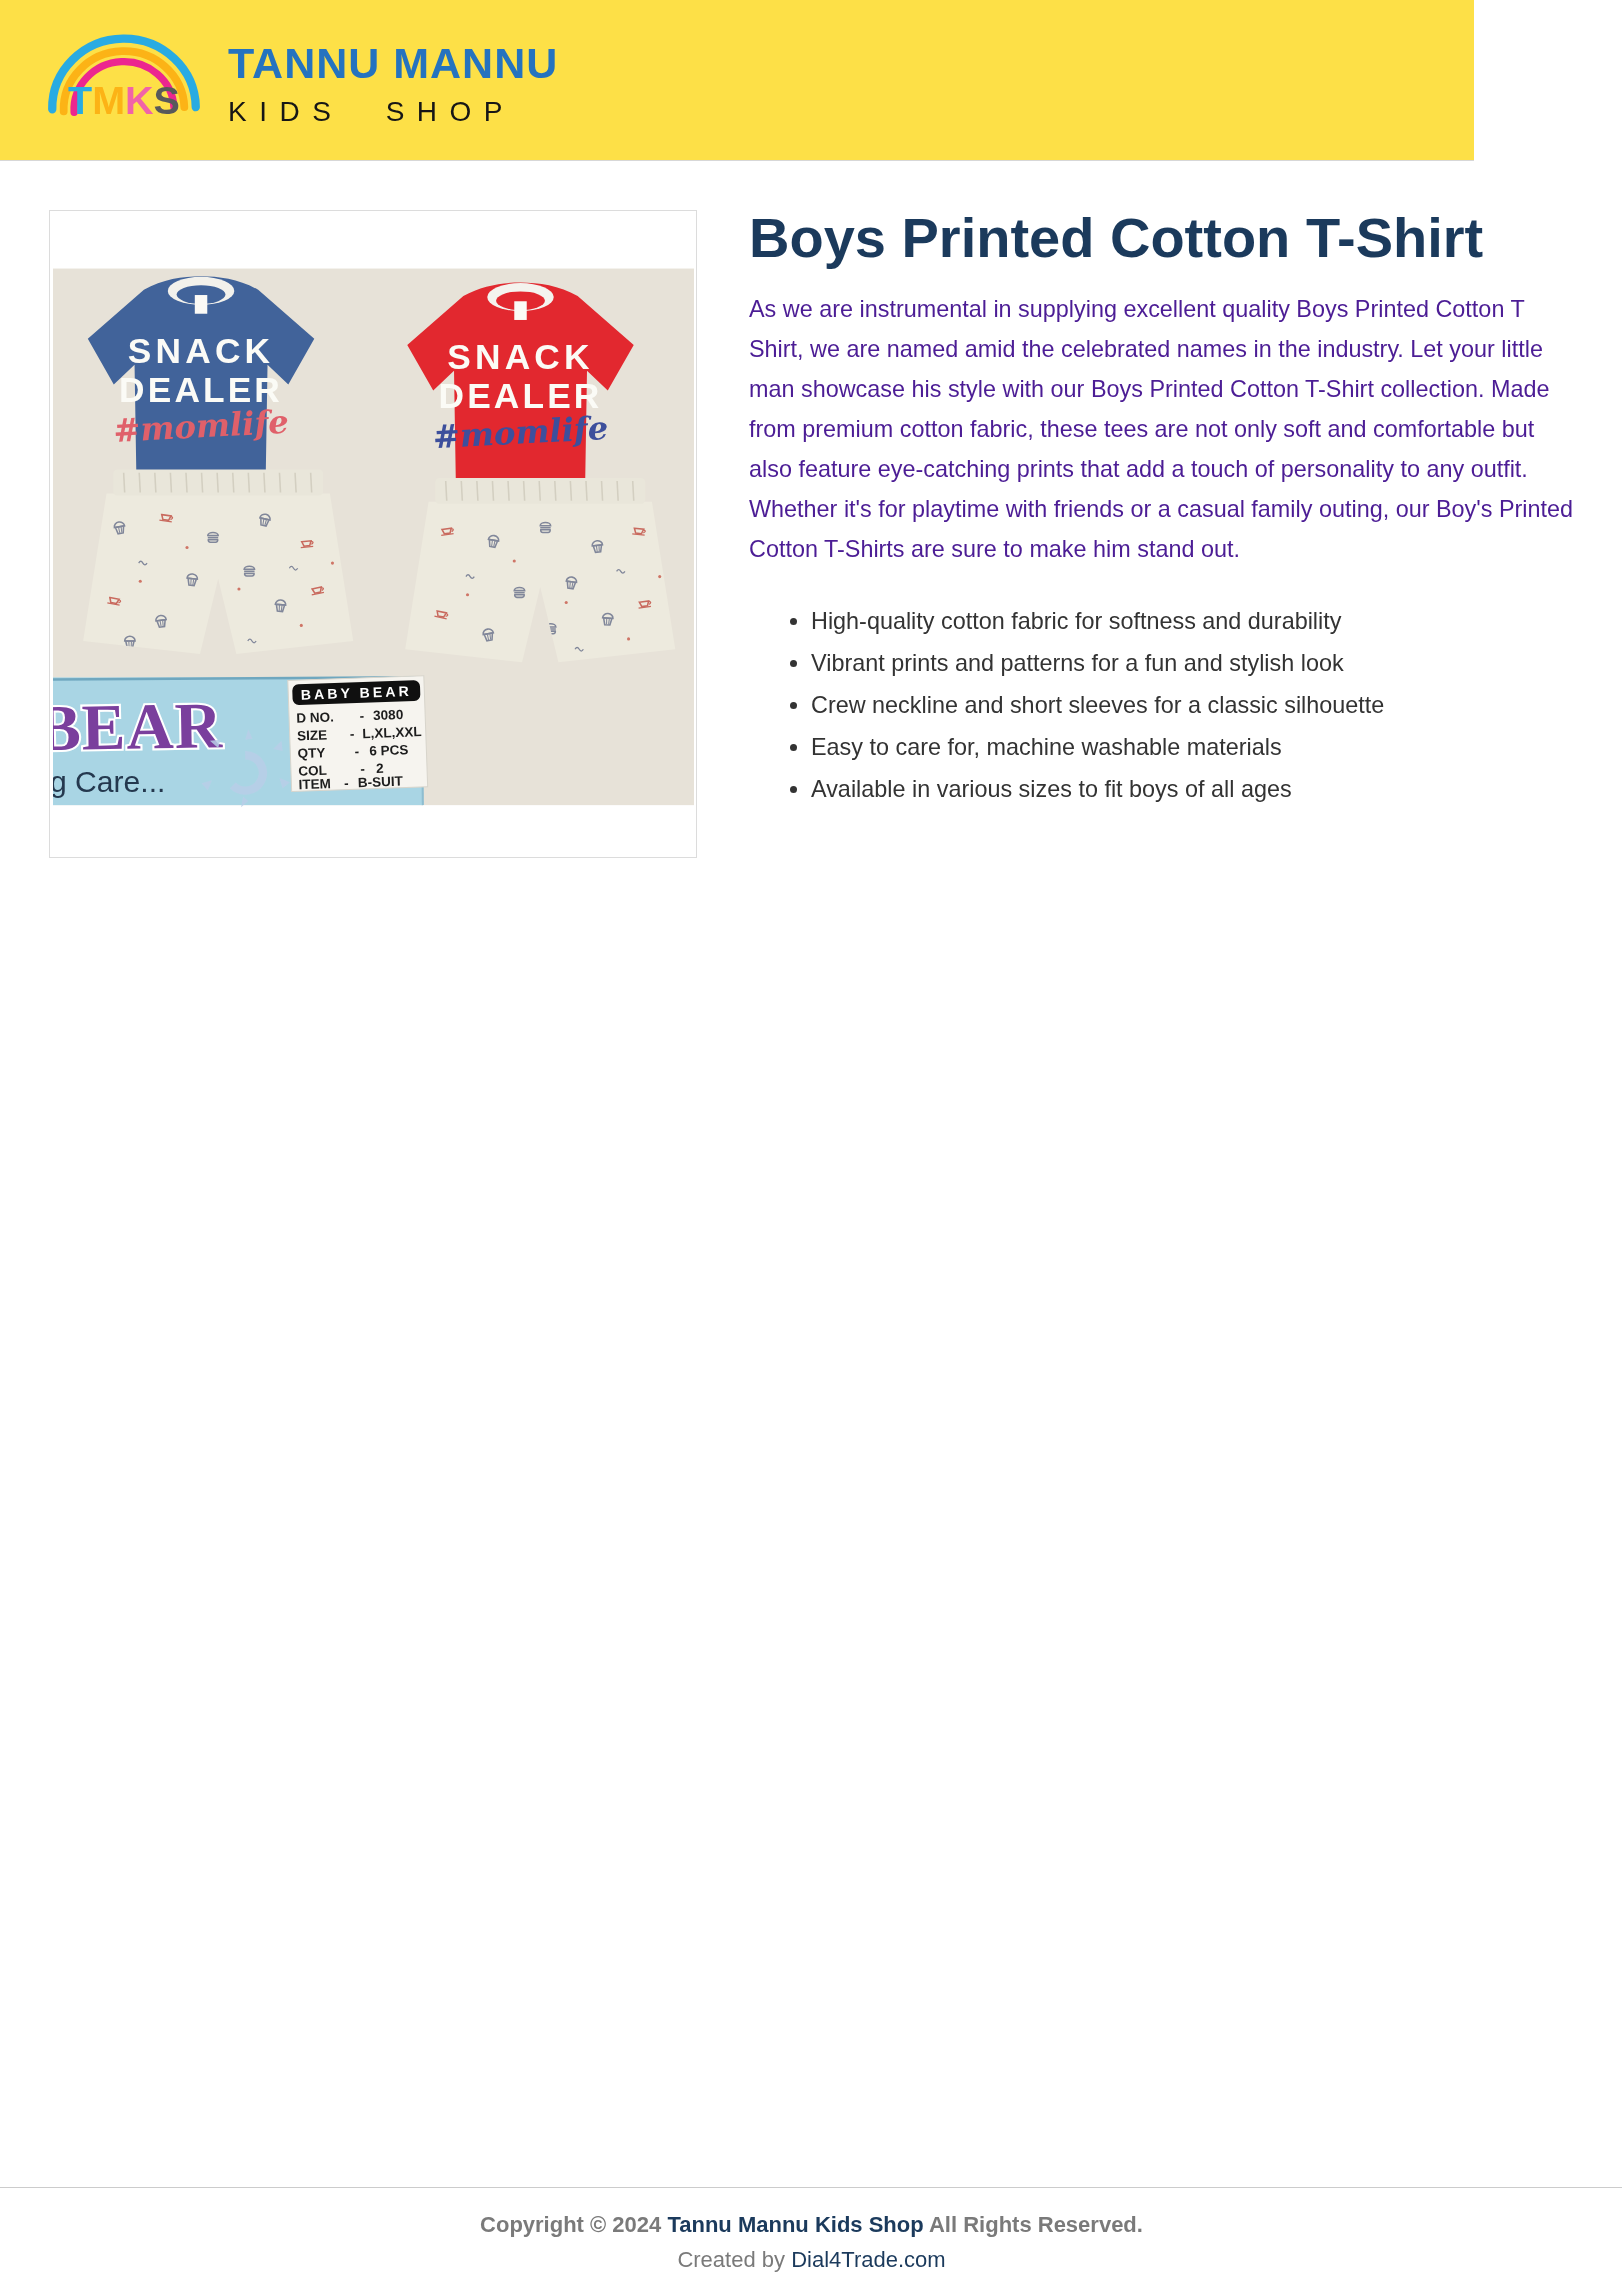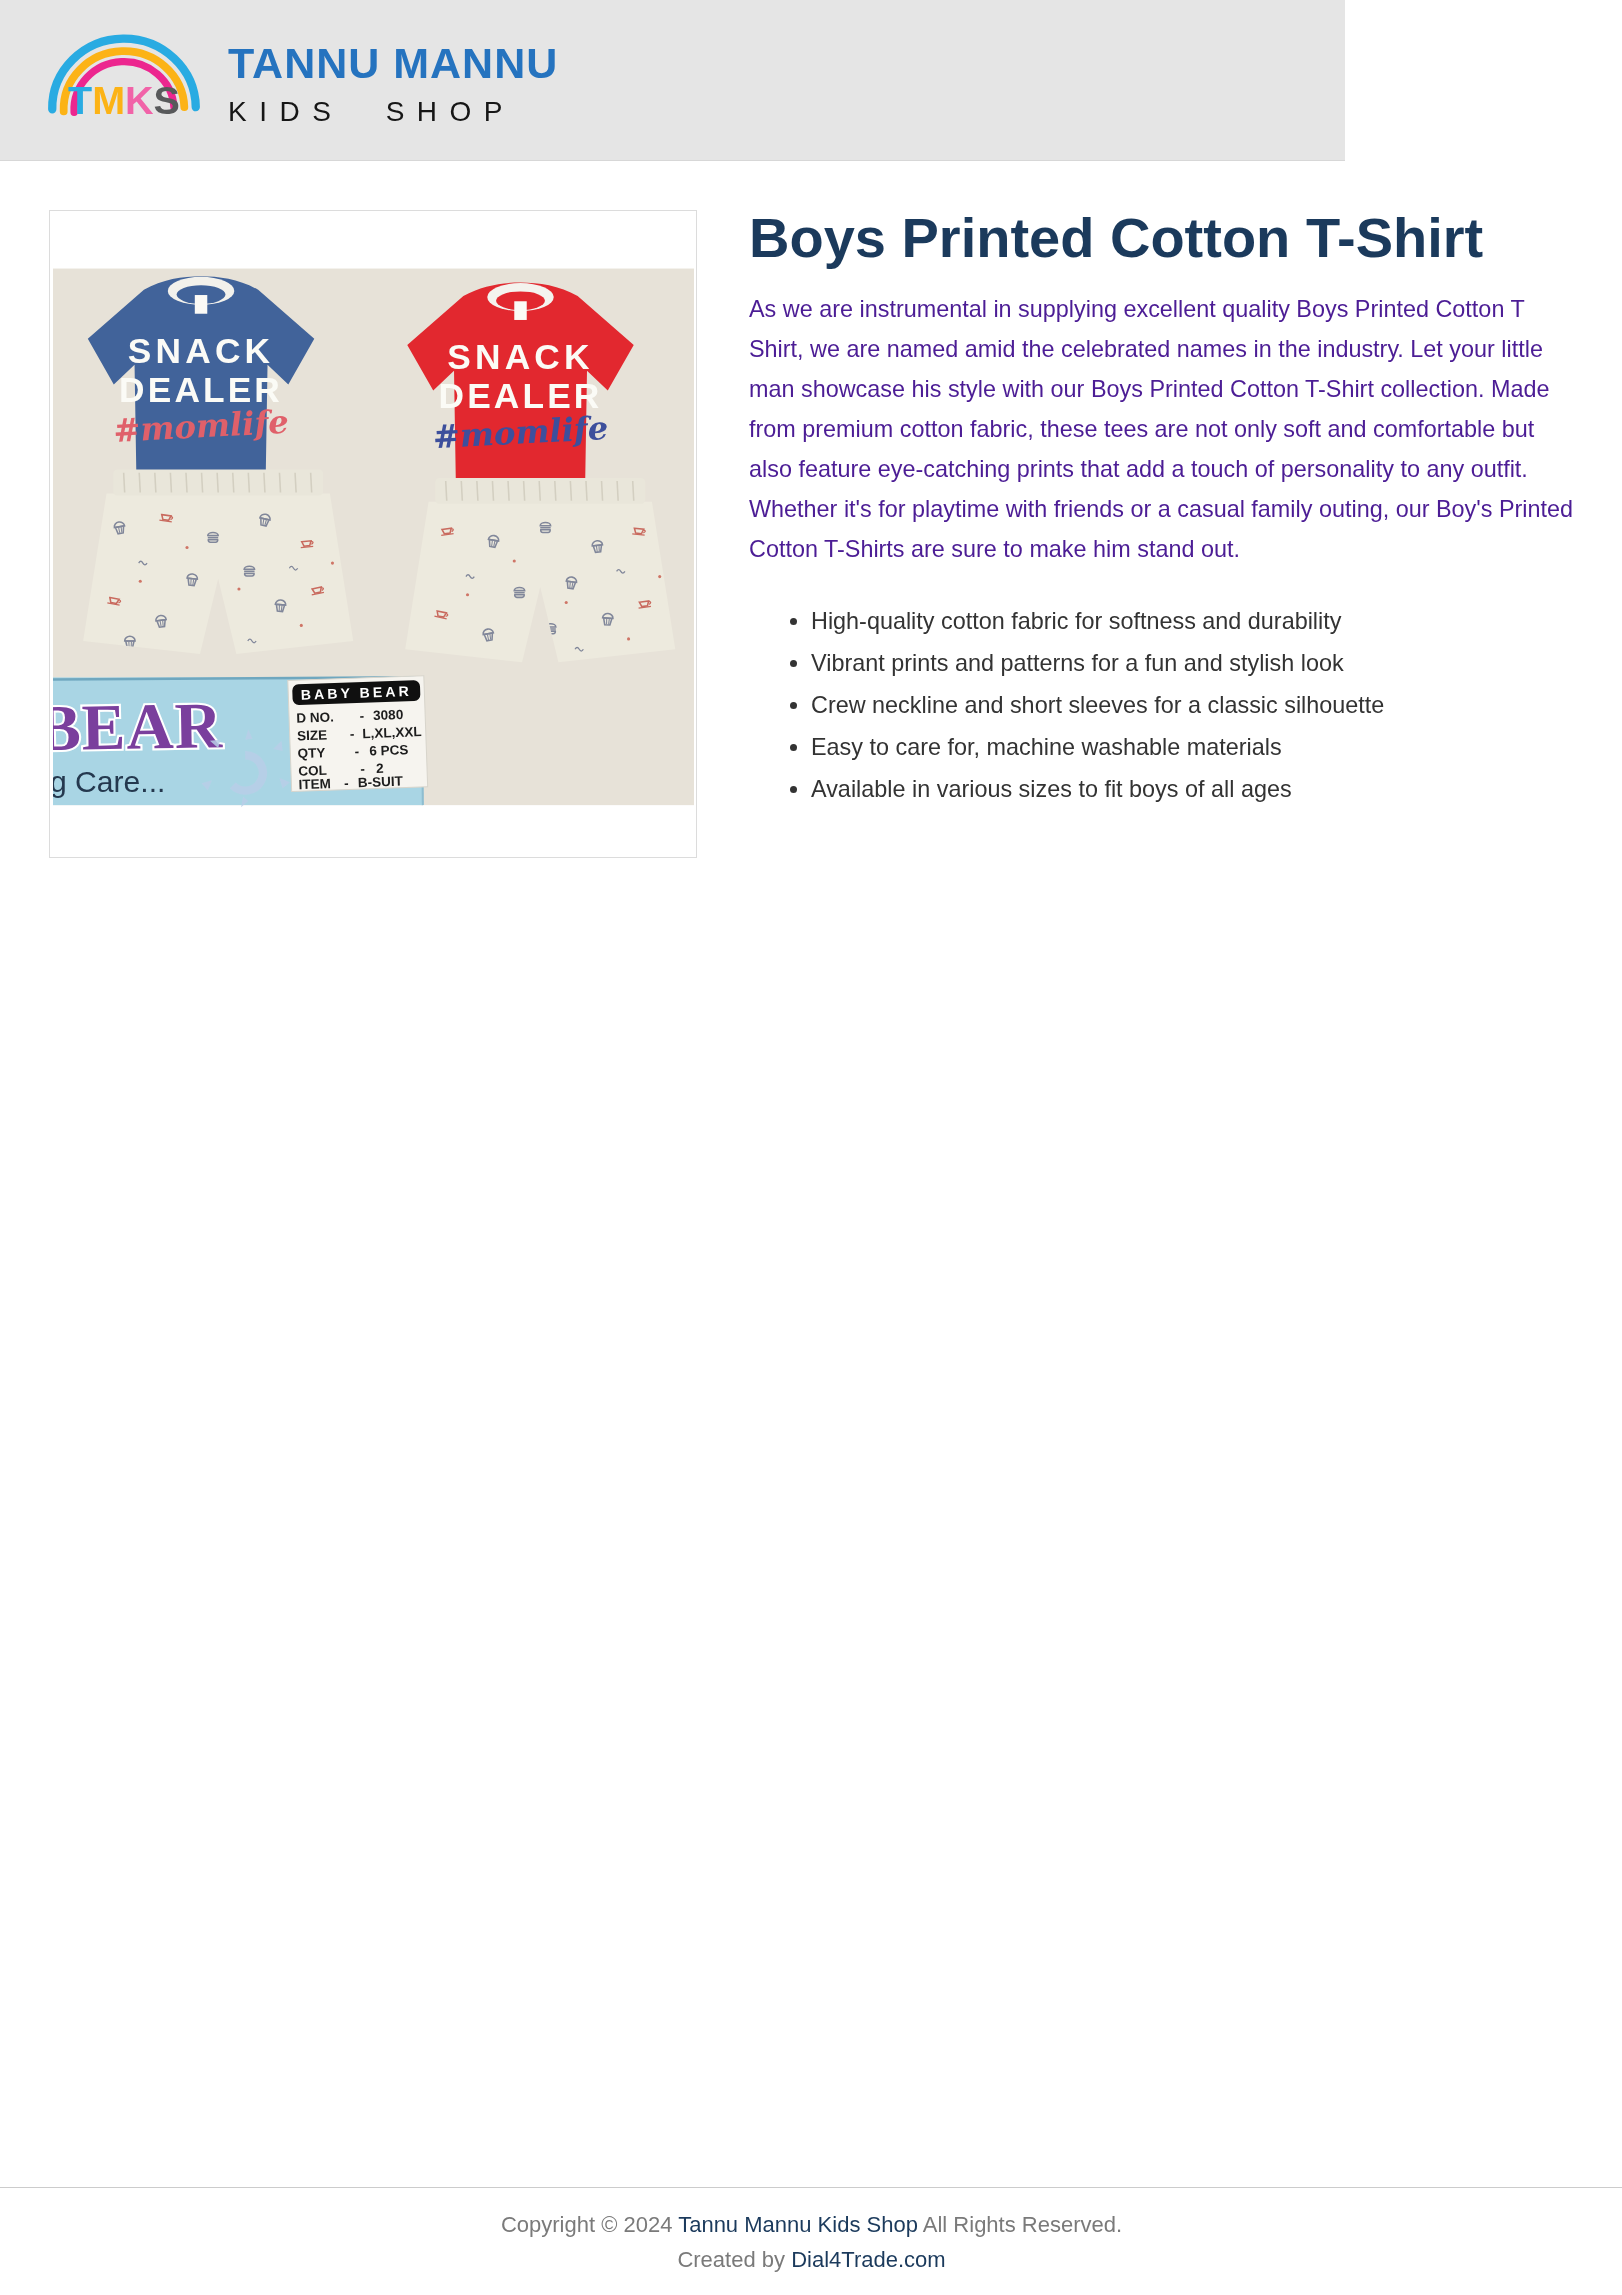--- a/index.html
+++ b/index.html
@@ -2,22 +2,22 @@
 <html style="font-size:8.3px"><head>
 <meta charset="utf-8">
 <style>
   html,body{margin:0;padding:0;}
   body{
     width:1623px;height:2295px;position:relative;background:#ffffff;
     font-family:"Liberation Sans", sans-serif;overflow:hidden;
   }
   
   .header{
-    position:absolute;top:0;left:0;width:1345px;height:161px;
-    background:#e5e5e5;border-bottom:1.6px solid #d7d7d7;box-sizing:border-box;
+    position:absolute;top:0;left:0;width:1474px;height:161px;
+    background:#fde047;border-bottom:1.6px solid #d7d7d7;box-sizing:border-box;
   }
   .logo-wrap{position:absolute;left:46px;top:25px;display:flex;align-items:flex-start;cursor:pointer;}
   .logo-mark{width:156px;height:104px;}
   .brand-text{margin-left:26px;padding-top:16.6px;}
   .brand-line1{
     font-size:43px;font-weight:bold;color:#2573bf;letter-spacing:1px;line-height:1;
   }
   .brand-line2{
     margin-top:13.5px;font-size:28px;font-weight:normal;color:#161616;
     letter-spacing:12.5px;word-spacing:22px;line-height:1;
@@ -57,21 +57,21 @@
   .features-list li{
     font-size:23.4px;line-height:28px;color:#333333;margin-bottom:14px;
   }
   
   .footer{
     position:absolute;left:0;top:2187px;width:1623px;height:108px;
     background:#ffffff;border-top:1px solid #cccccc;box-sizing:border-box;
     text-align:center;
   }
   .footer p{margin:0;font-size:22px;line-height:26px;color:#7a7a7a;}
-  .footer .l1{margin-top:24.4px;}
+  .footer .l1{margin-top:24.4px;font-weight:bold;}
   .footer .l2{margin-top:8.8px;}
   .footer a{color:#1b3a5c;text-decoration:none;cursor:pointer;}
   
   .tee-print{font-family:"Liberation Sans",sans-serif;font-weight:bold;fill:#fbfbf6;}
   .tee-script{font-family:"DejaVu Serif",serif;font-style:italic;font-weight:bold;}
   .pkg-brand{font-family:"Liberation Serif",serif;font-weight:bold;fill:#7a3f9d;
              stroke:#ffffff;stroke-width:8px;paint-order:stroke;}
   .pkg-tag{font-family:"Liberation Sans",sans-serif;fill:#24384e;}
   .lbl-hdr{font-family:"Liberation Sans",sans-serif;font-weight:bold;fill:#ffffff;letter-spacing:6px;}
   .lbl-txt{font-family:"Liberation Sans",sans-serif;font-weight:bold;fill:#1d1d1d;}

